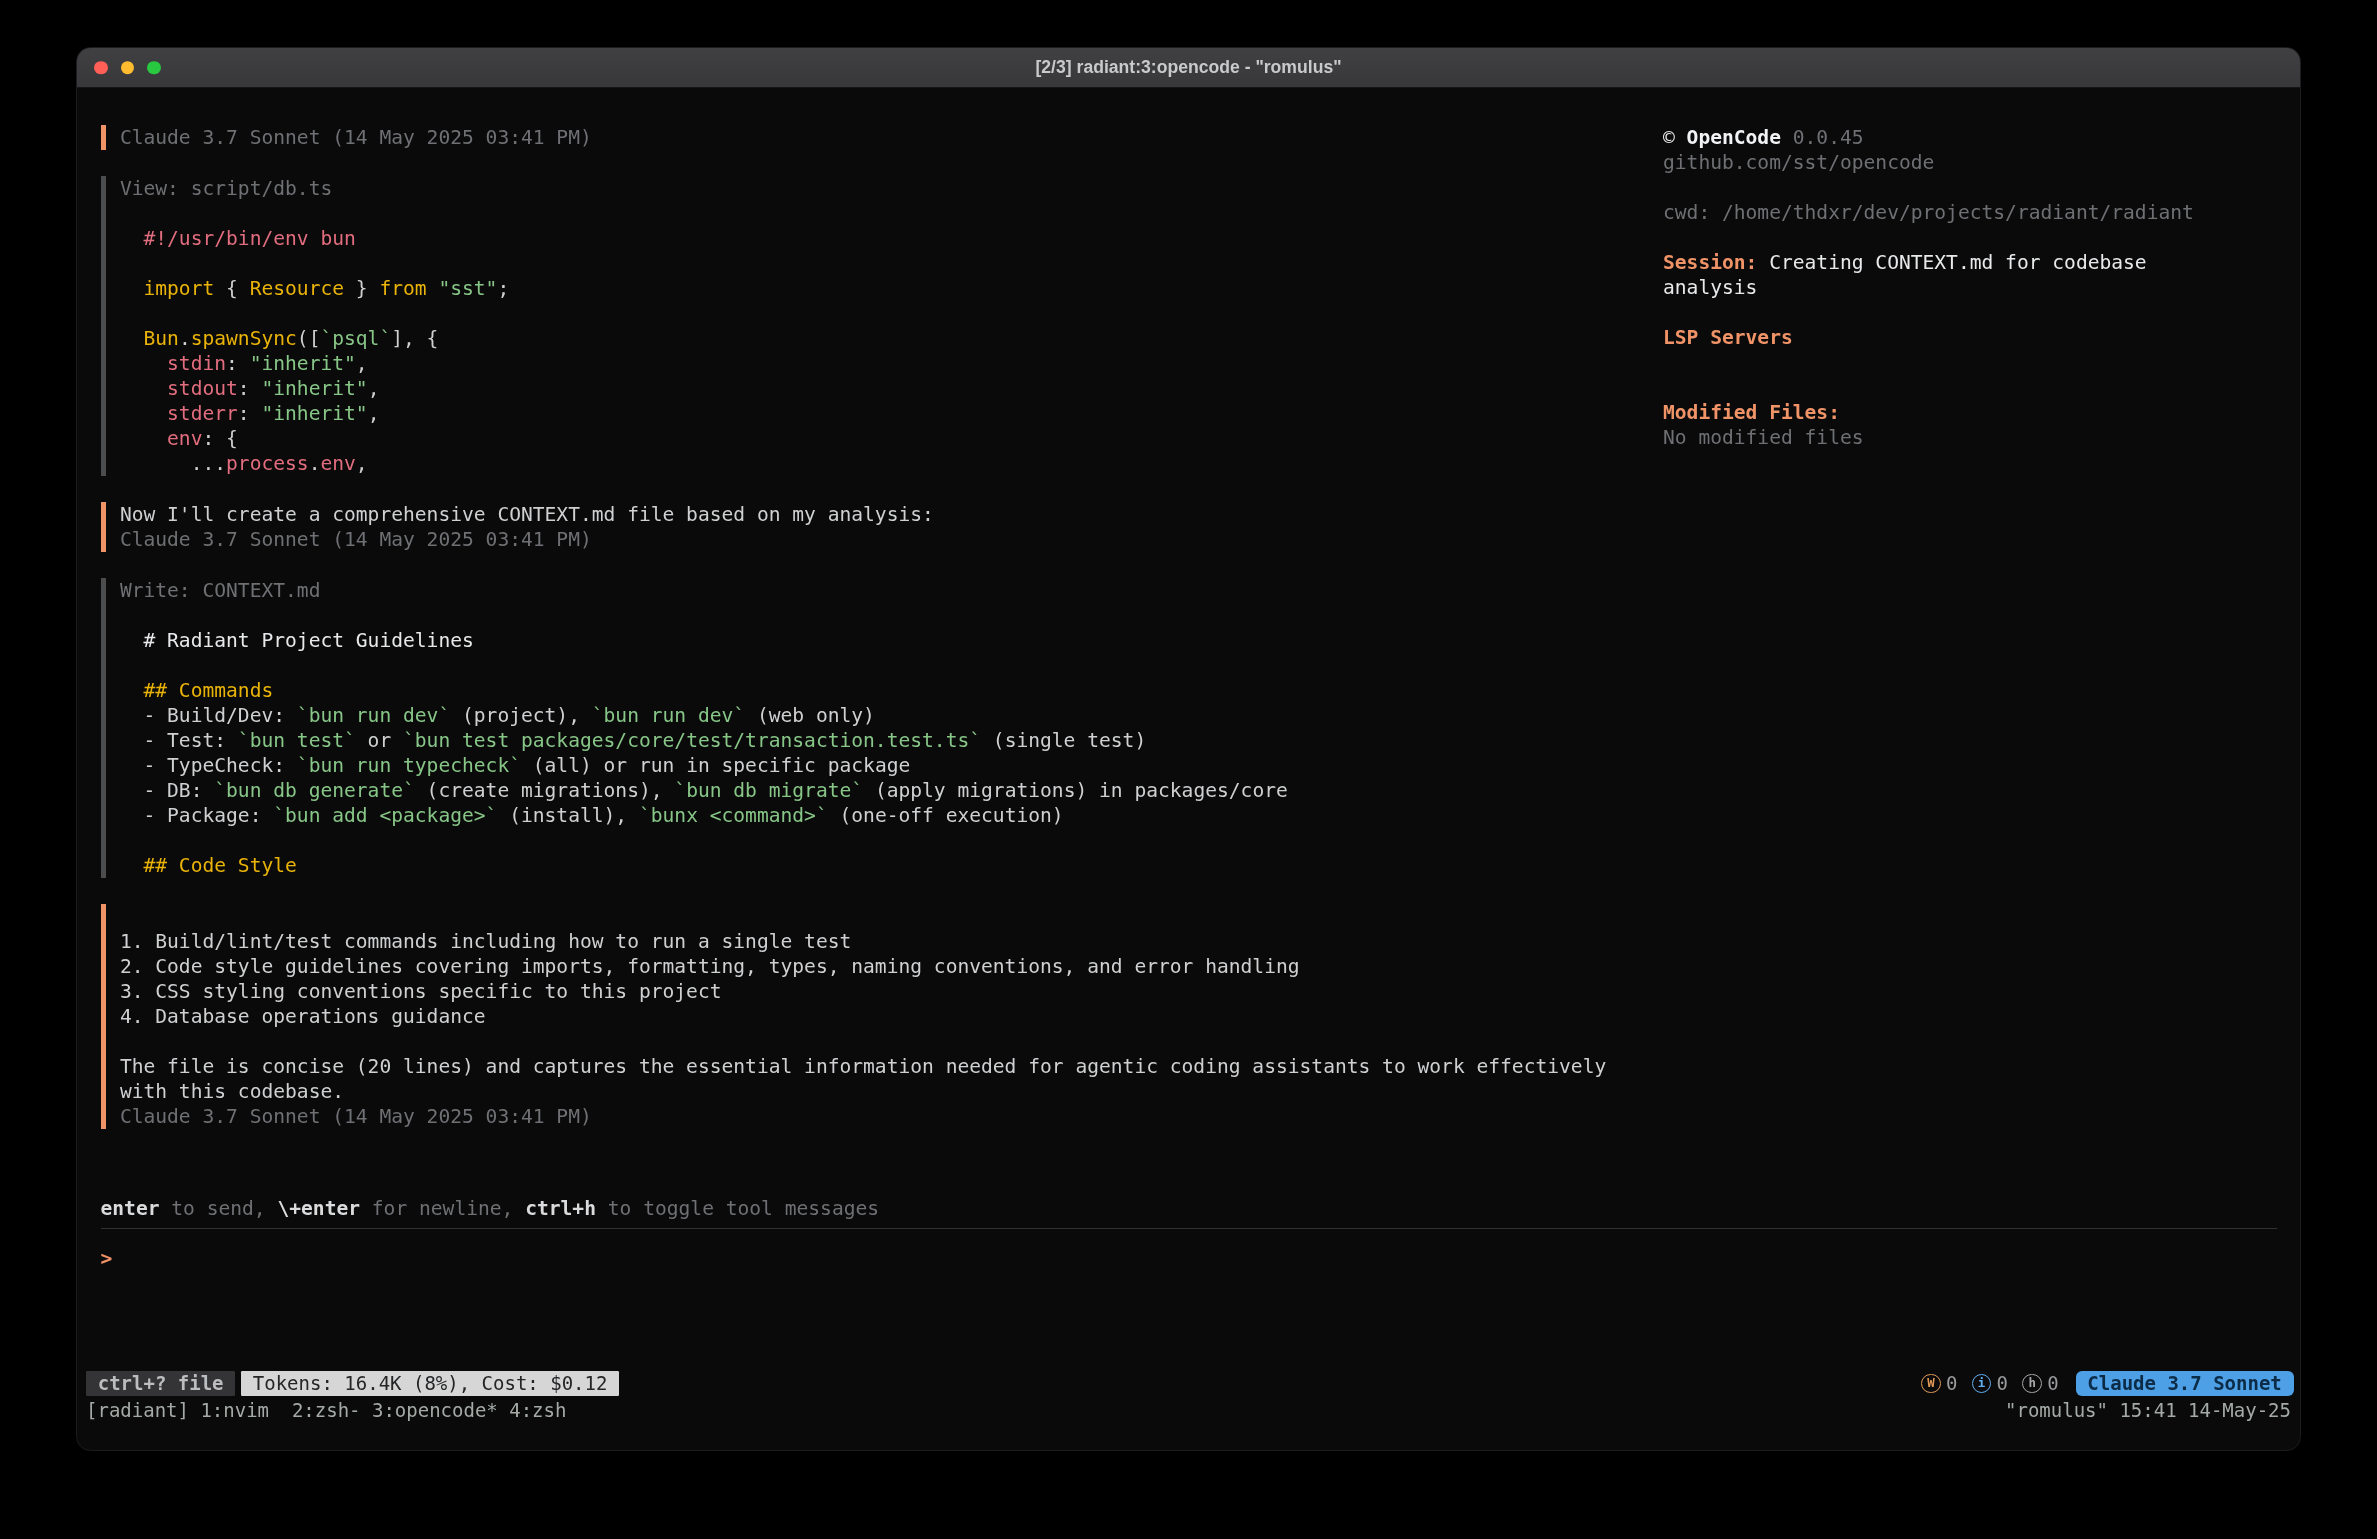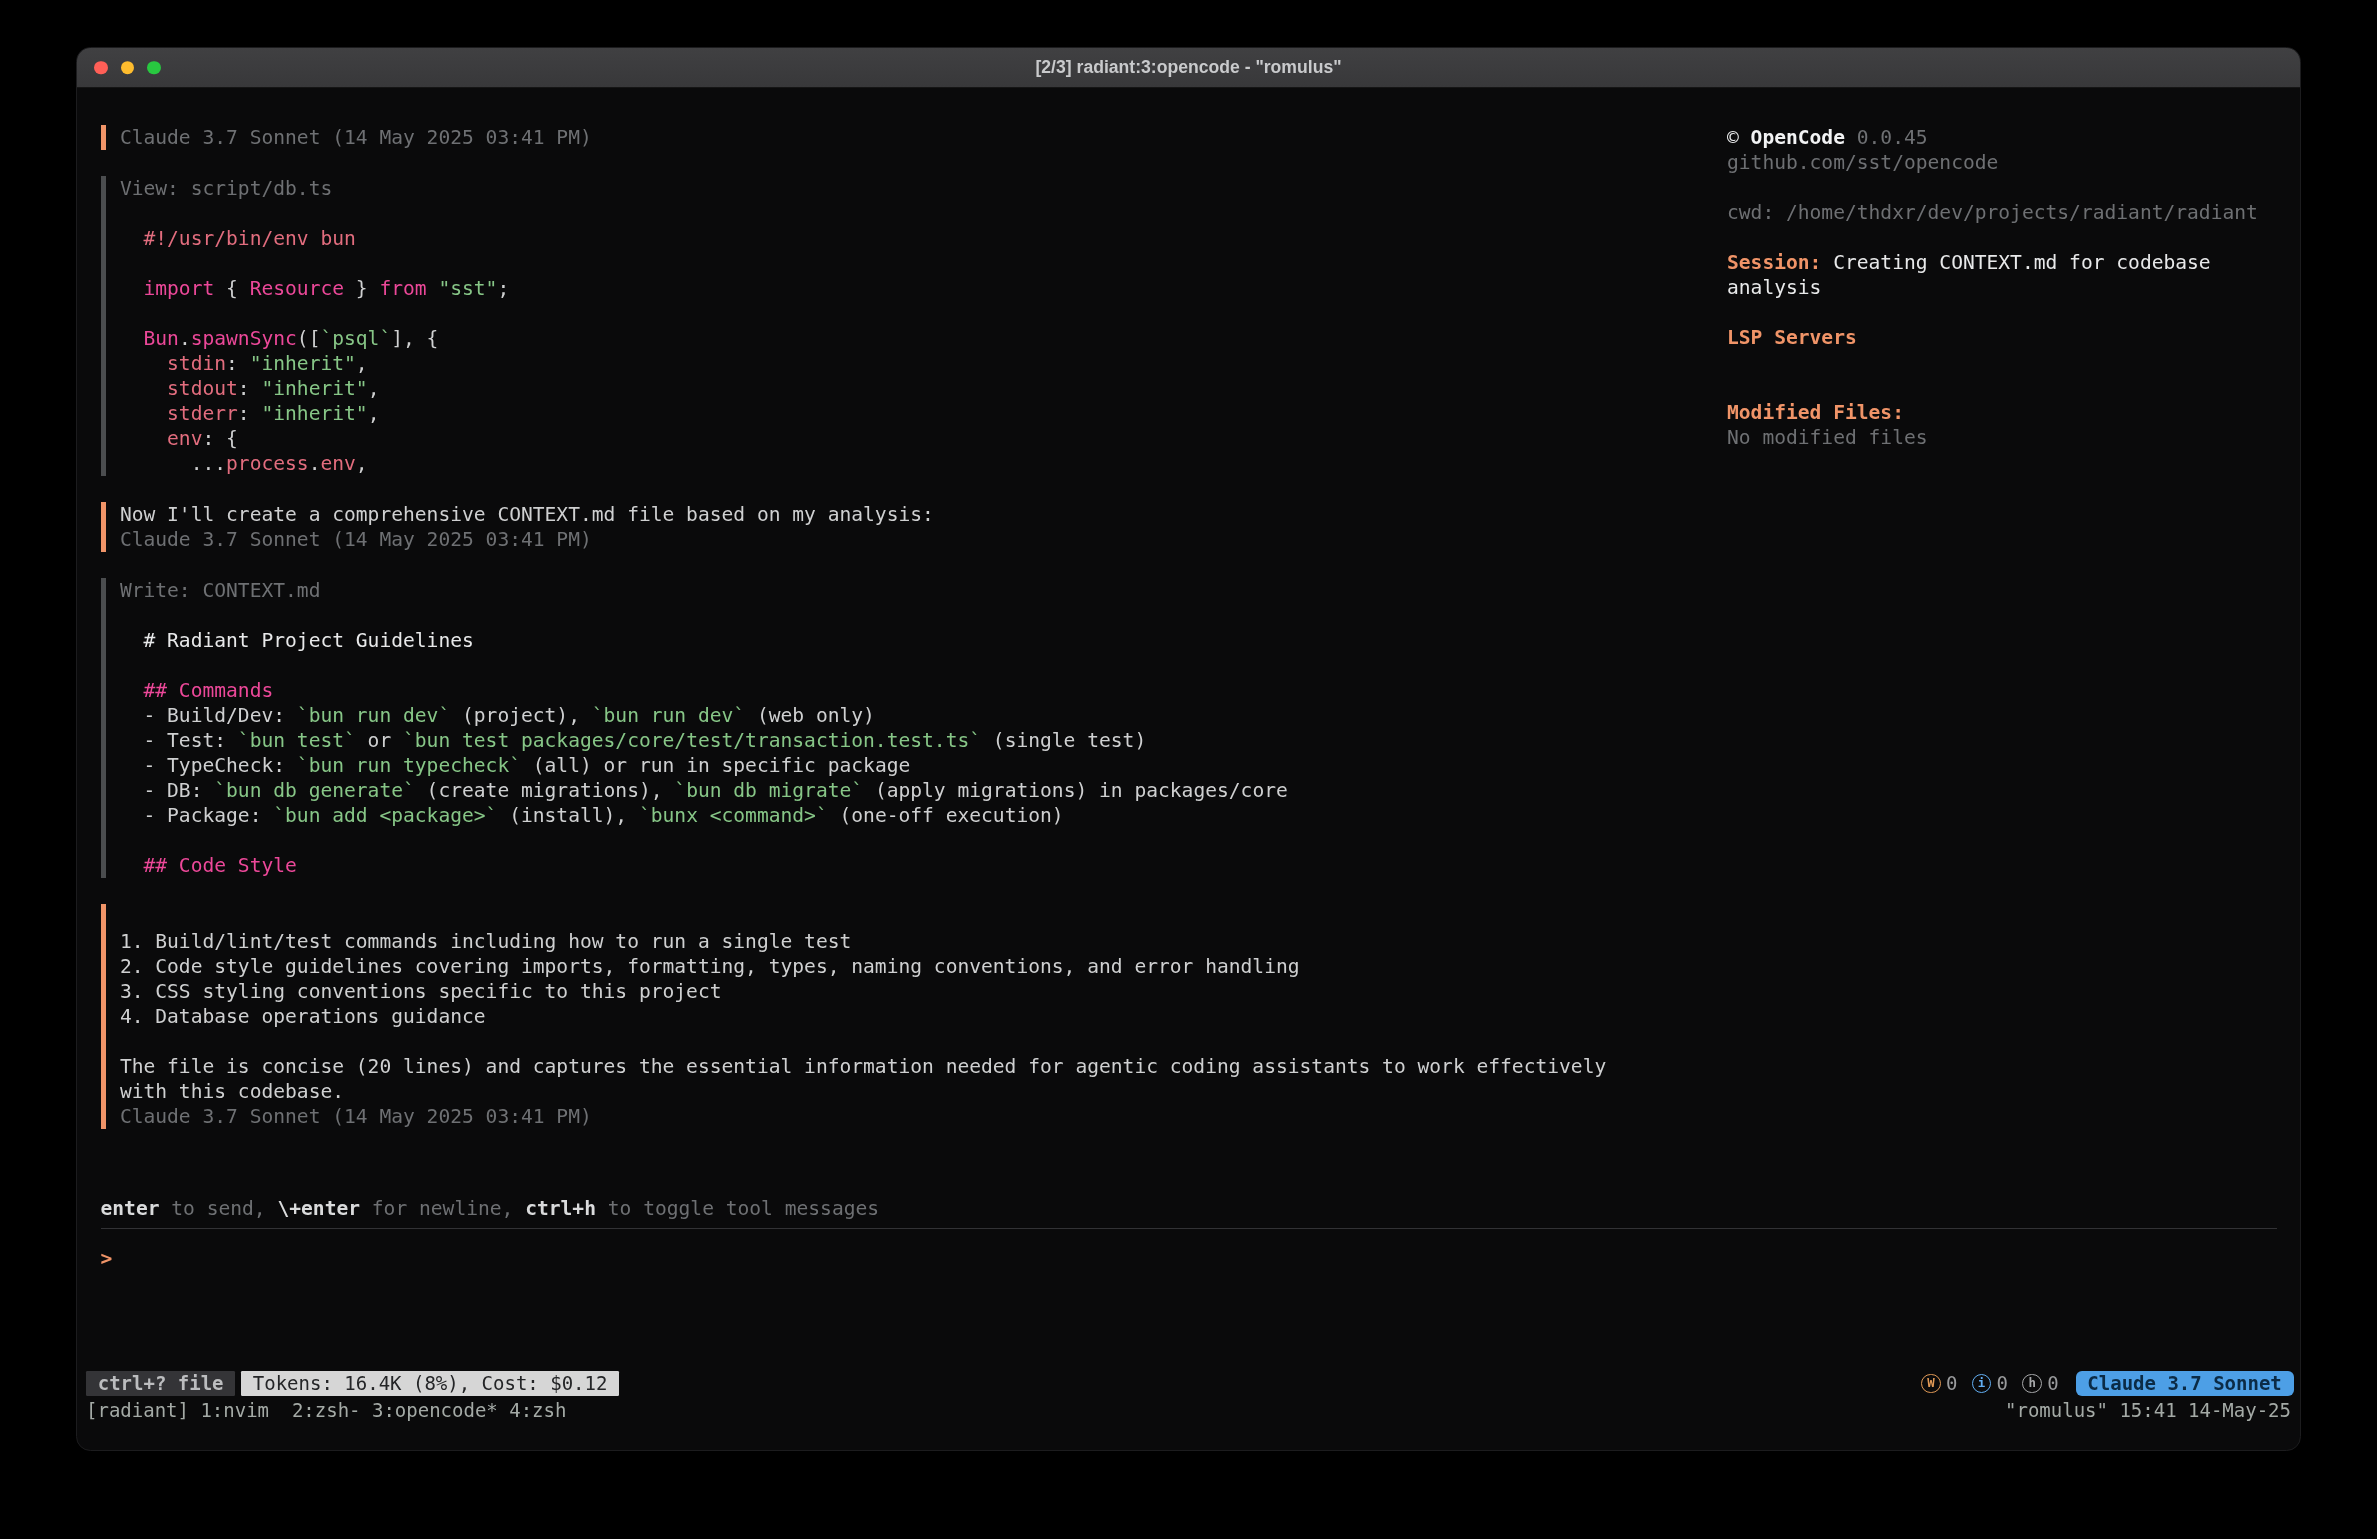--- a/index.html
+++ b/index.html
@@ -30,31 +30,31 @@
   .line { min-height:25px; height:25px; line-height:25px; white-space:pre; }
   .muted { color:#6e7073; }
   .help  { }
 
   
   .t-default { color:#cfd0d1; }
   .t-bright  { color:#e8e9ea; }
   .t-muted   { color:#6e7073; }
   .t-pink    { color:#e26d7e; }
   .t-green   { color:#87c687; }
-  .t-blue    { color:#ec4899;margin-top:24px; }
+  .t-blue    { color:#eab308;margin-top:24px; }
   .t-label   { color:#f09468; font-weight:bold; }
   .t-logo    { color:#f2f3f4; font-weight:bold; }
   .t-key     { color:#dadbdc; font-weight:bold; }
 
   .chat { position:absolute; left:23.5px; top:37px; width:1572px; }
   .block { border-left:5.9px solid #4b4d4f; padding-left:14.4px; margin-bottom:26px; }
   .block.assistant { border-left-color:#f09468; }
   .block.tool      { border-left-color:#4b4d4f; }
 
-  .sidebar { position:absolute; left:1650px; top:37px; width:595px; }
+  .sidebar { position:absolute; left:1586px; top:37px; width:595px; }
 
   .bottom { position:absolute; left:23.5px; right:23.5px; top:1108px; }
   .input-box { border-top:1.3px solid #323235; margin-top:7.2px; padding-top:17px; min-height:91px; }
   .prompt { color:#f09468; font-weight:bold; font-size:19.6px; line-height:25px; }
 
   .statusbar {
     position:absolute; left:9px; right:6.5px; top:1283px; height:25px;
     display:flex; align-items:center; font-size:19px;
   }
   .badge { display:inline-flex; align-items:center; height:25px; padding:0 11.7px; border-radius:1.3px; white-space:pre; }

